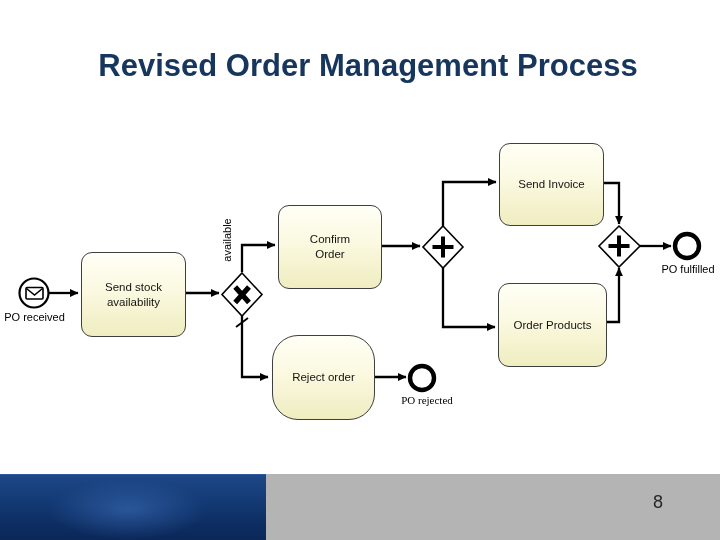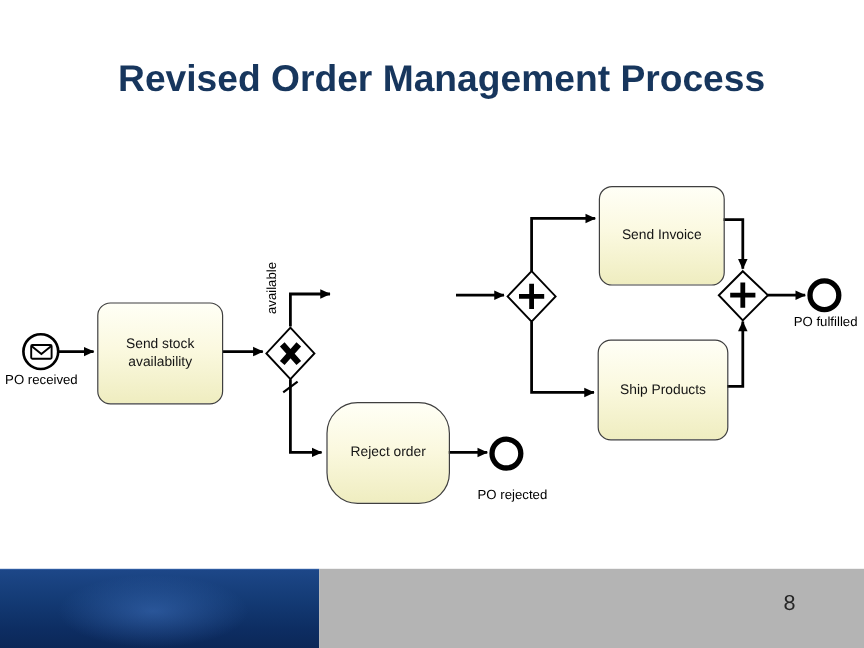--- a/index.html
+++ b/index.html
@@ -69,28 +69,30 @@
         <rect x="26" y="287.5" width="17" height="11.5" rx="1"></rect>
         <path d="M 26.5 288.5 L 34.5 295 L 42.5 288.5"></path>
       </g>
       <circle cx="687" cy="246" r="12" fill="#fff" stroke="#000" stroke-width="4.4"></circle>
       <circle cx="422" cy="378" r="12" fill="#fff" stroke="#000" stroke-width="4.4"></circle>
     </g>
   </svg>
 
   <div class="task" style="left:81px;top:252px;width:103px;height:83px;">Send stock
 availability</div>
-  <div class="task" style="left:499px;top:143px;width:103px;height:81px;margin-top:12px;">Send Invoice</div>
-  <div class="task" style="left:498px;top:283px;width:107px;height:82px;">Ship Products</div>
+  <div class="task" style="left:278px;top:205px;width:102px;height:82px;">Confirm
+Order</div>
+  <div class="task" style="left:499px;top:143px;width:103px;height:81px;">Send Invoice</div>
+  <div class="task" style="left:498px;top:283px;width:107px;height:82px;">Order Products</div>
   <div class="task" style="left:272px;top:335px;width:101px;height:83px;border-radius:26px;">Reject order</div>
 
   <div class="flow-label" style="left:-3px;top:311px;width:75px;">PO received</div>
   <div class="flow-label rot" style="left:196px;top:233px;width:64px;height:14px;">available</div>
   <div class="flow-label" style="left:653px;top:263px;width:70px;">PO fulfilled</div>
-  <div class="flow-label" style="left:388px;top:407px;width:78px;">PO rejected</div>
+  <div class="flow-label" style="left:388px;top:394px;width:78px;font-family:Liberation Serif, serif;">PO rejected</div>
 
   <div class="footer-blue">
     
     
     
   </div>
 
   <div class="footer-gray"></div>
   <div class="page-number">8</div>
 

